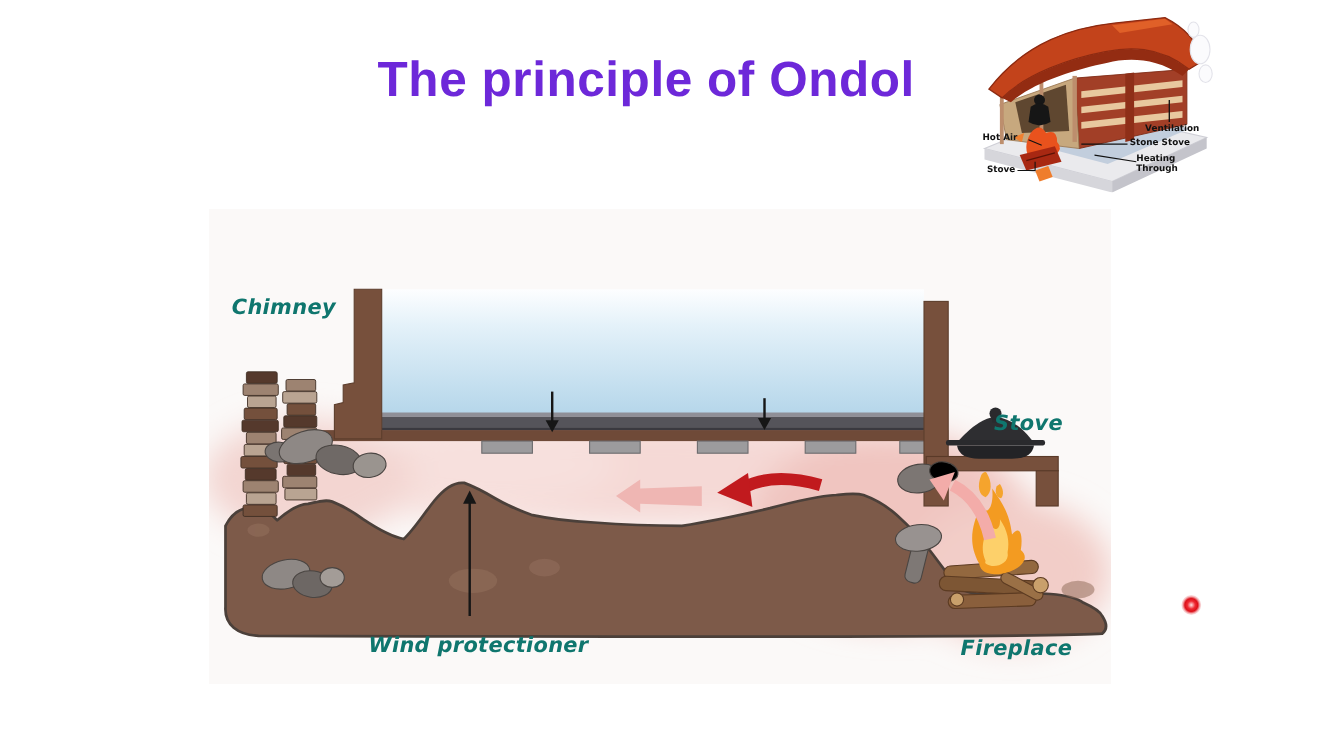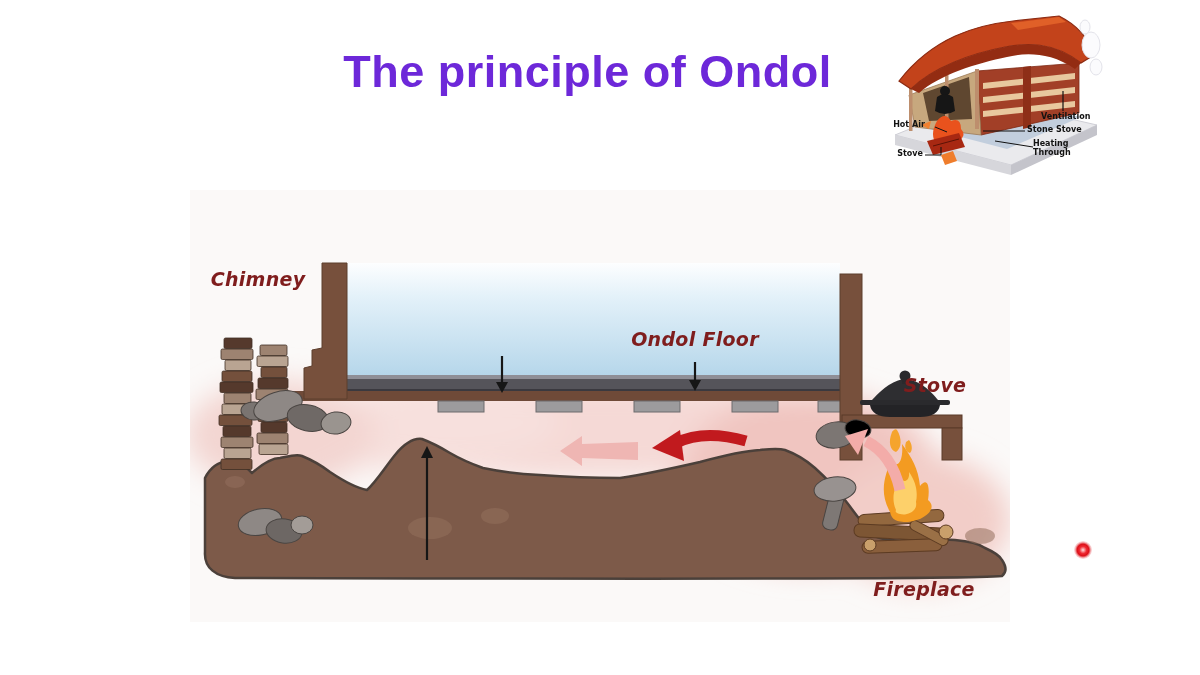--- a/index.html
+++ b/index.html
@@ -3,21 +3,21 @@
 <meta charset="utf-8">
 <style>
   html,body{margin:0;padding:0;background:#ffffff;}
   .slide{position:relative;width:1200px;height:675px;background:#ffffff;overflow:hidden;
          font-family:"Liberation Sans",sans-serif;}
   .title{position:absolute;left:0;top:46px;width:1175px;text-align:center;
          font-size:45px;font-weight:700;color:#6d28d9;letter-spacing:.5px;
          font-family:"Liberation Sans",sans-serif;}
   .diagram{position:absolute;left:190px;top:190px;width:820px;height:432px;}
   .diagram svg{position:absolute;left:0;top:0;}
-  .hl{position:absolute;font-style:italic;font-weight:700;font-size:19px;color:#7f1d1d;
+  .hl{position:absolute;font-style:italic;font-weight:700;font-size:19px;color:#0f766e;
       text-align:center;letter-spacing:.3px;font-family:"DejaVu Sans",sans-serif;}
   .inset{position:absolute;left:885px;top:5px;width:220px;height:170px;}
   .inset svg{position:absolute;left:0;top:0;}
   .il{position:absolute;font-size:8px;font-weight:700;color:#121212;line-height:1.1;
       font-family:"DejaVu Sans",sans-serif;}
   .laser{position:absolute;left:1074px;top:541px;width:18px;height:18px;border-radius:50%;
     background:radial-gradient(circle,#ffe2e2 0%,#ef2a33 28%,#dc0f18 46%,rgba(220,15,24,.28) 62%,rgba(220,15,24,0) 78%);}
 </style>
 </head>
 <body>
@@ -241,20 +241,20 @@
         <line x1="312" y1="166" x2="312" y2="194"></line>
         <polygon points="306,192 318,192 312,203" fill="#161616" stroke="none"></polygon>
         <line x1="505" y1="172" x2="505" y2="192"></line>
         <polygon points="499,190 511,190 505,201" fill="#161616" stroke="none"></polygon>
         <line x1="237" y1="370" x2="237" y2="262"></line>
         <polygon points="231,268 243,268 237,256" fill="#161616" stroke="none"></polygon>
       </g>
     </svg>
 
     <div class="hl" style="left:18px;top:78px;width:100px;">Chimney</div>
-    <div class="hl" style="left:415px;top:138px;width:180px;">Ondol Floor</div>
     <div class="hl" style="left:695px;top:184px;width:100px;">Stove</div>
+    <div class="hl" style="left:145px;top:386px;width:200px;">Wind protectioner</div>
     <div class="hl" style="left:664px;top:388px;width:140px;">Fireplace</div>
   </div>
 
   <div class="laser"></div>
 
 </div>
 
 </body></html>

